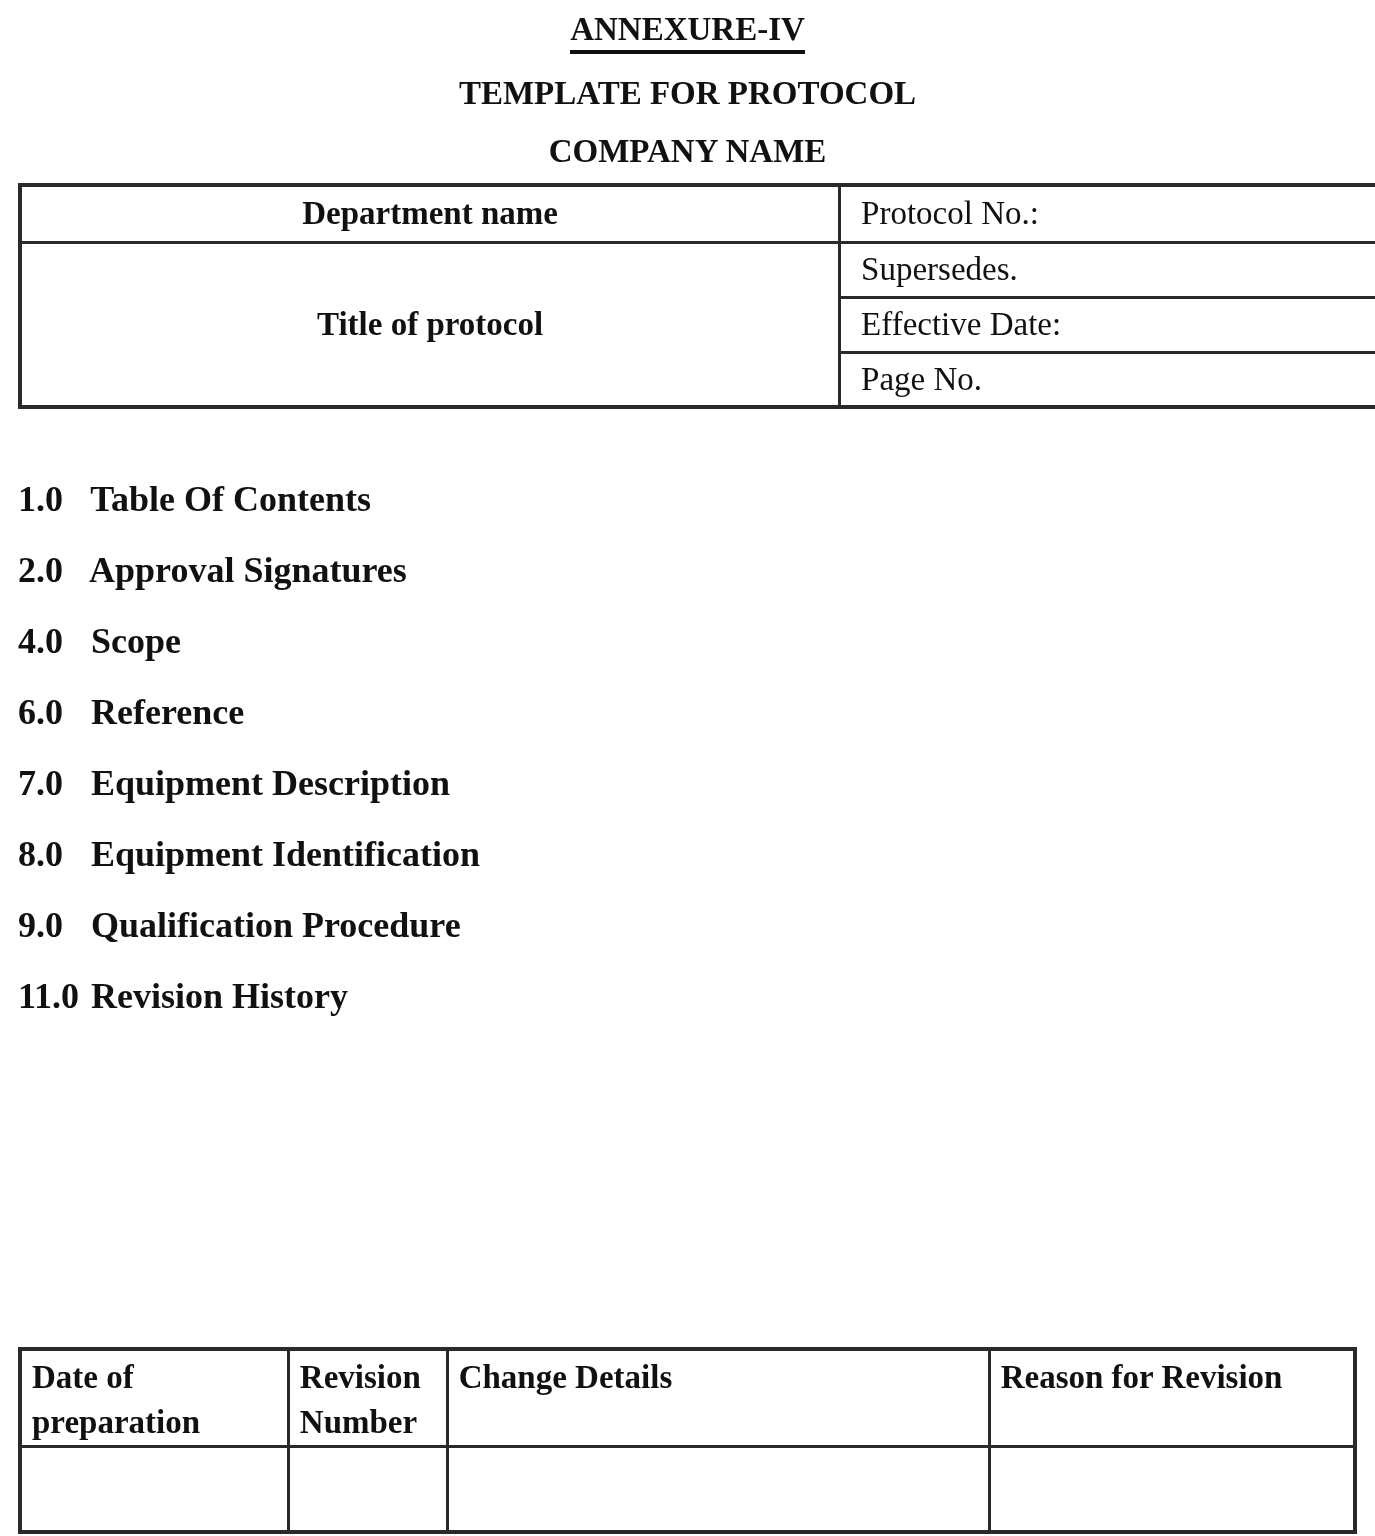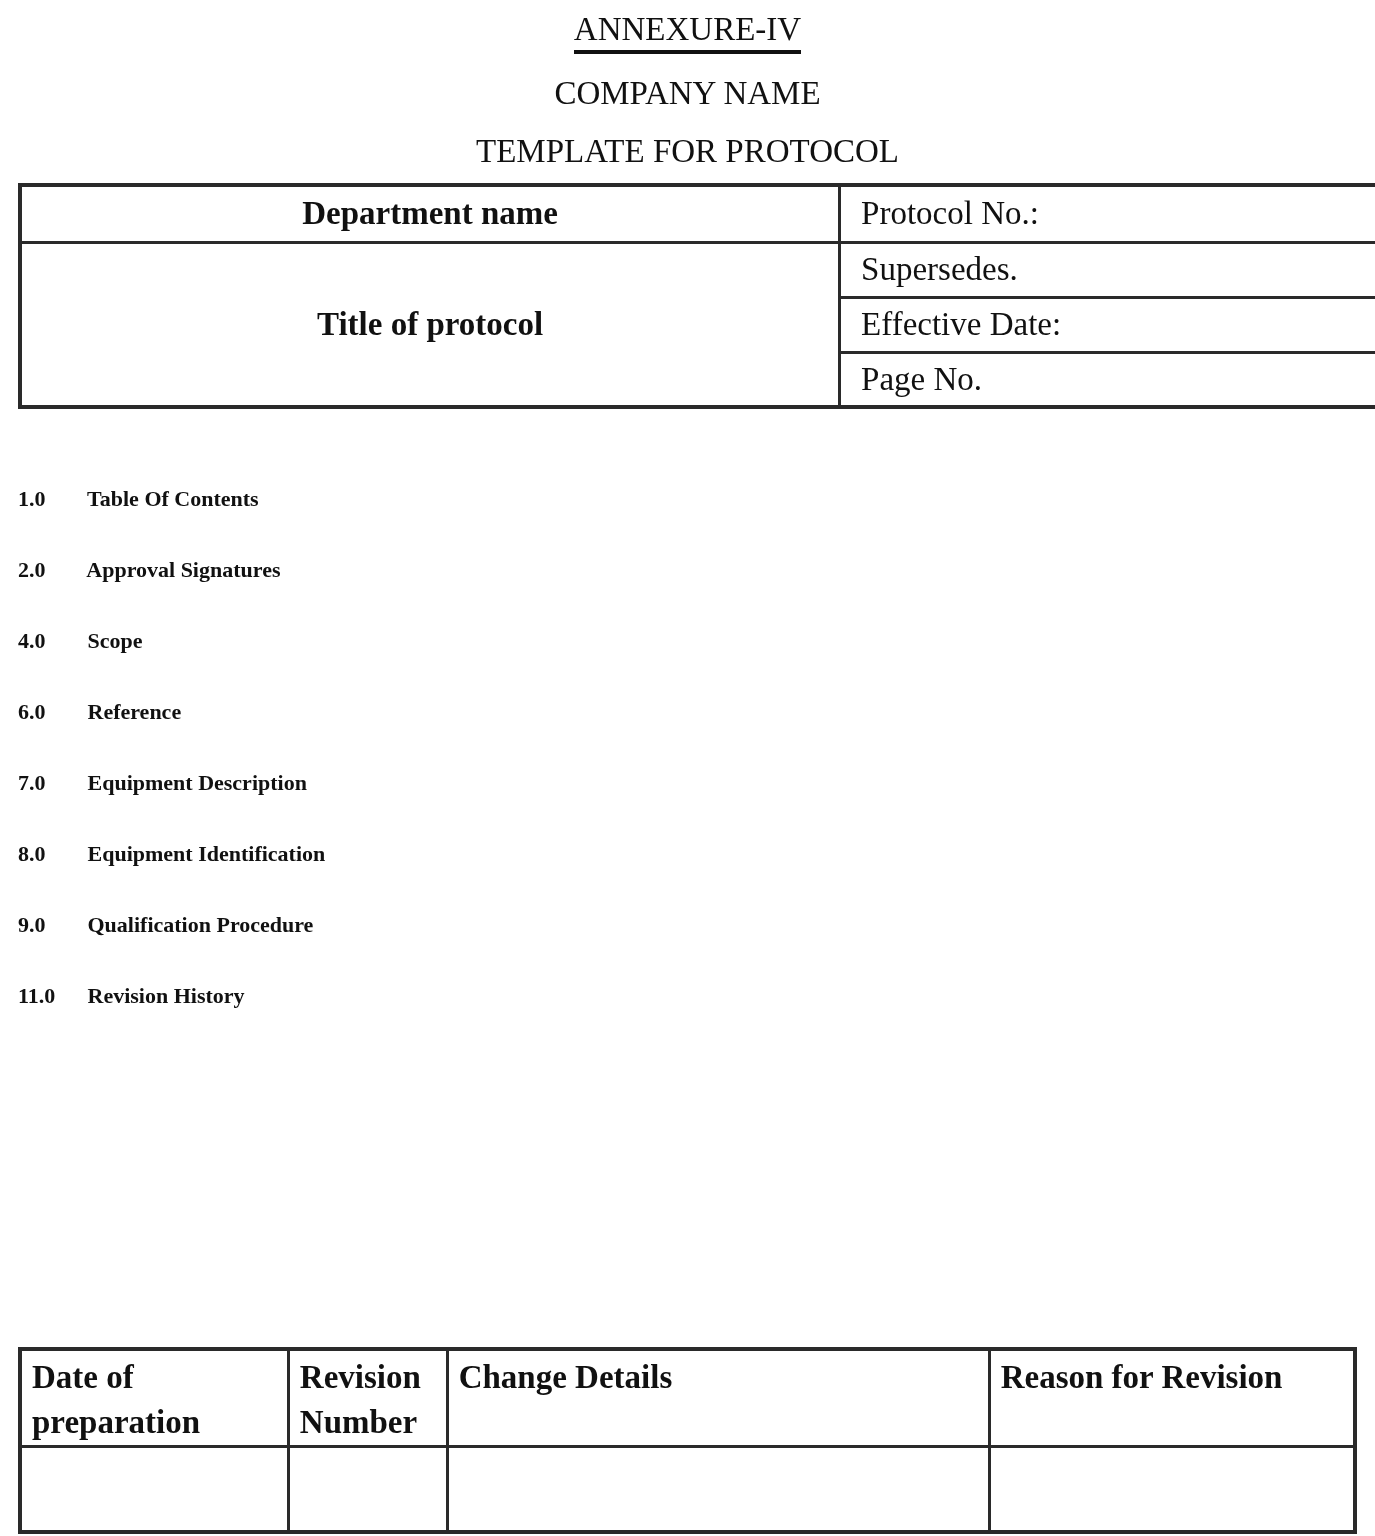--- a/index.html
+++ b/index.html
@@ -3,39 +3,39 @@
 <meta charset="utf-8">
 <style>
   html,body{margin:0;padding:0;background:#fff;}
   .page{
     position:relative;width:1375px;height:1536px;background:#ffffff;
     font-family:"Liberation Serif","DejaVu Serif",serif;color:#111;
     overflow:hidden;
   }
   
   .doc-header{position:absolute;top:10px;left:0;width:100%;text-align:center;}
-  .title-line{font-size:33px;font-weight:normal;line-height:38px;margin-bottom:20px;}
+  .title-line{font-size:33px;font-weight:bold;line-height:38px;margin-bottom:20px;}
   .underlined{display:inline-block;border-bottom:4px solid #111;padding-bottom:2px;}
   
   .protocol-table{
     position:absolute;top:183px;left:18px;width:1370px;
     border-collapse:collapse;table-layout:fixed;border:4px solid #2a2a2a;
   }
   .protocol-table td{
     border:3px solid #2a2a2a;font-size:33px;box-sizing:border-box;
     vertical-align:middle;
   }
   .protocol-table tr td{height:55px;}
   .protocol-table tr:first-child td{height:57px;}
   .cell-left{text-align:center;font-weight:bold;}
   .cell-right{text-align:left;font-weight:normal;padding-left:20px;margin-left:35px;}
   
   .toc{position:absolute;top:479px;left:18px;margin:0;padding:0;list-style:none;}
   .toc-item{
-    font-size:22px;font-weight:bold;line-height:40px;margin-bottom:31px;
+    font-size:36px;font-weight:bold;line-height:40px;margin-bottom:31px;
     white-space:nowrap;
   }
   .toc-num{display:inline-block;min-width:64px;}
   
   .revision-table{
     position:absolute;top:1347px;left:18px;width:1339px;
     border-collapse:collapse;table-layout:fixed;border:4px solid #2a2a2a;
   }
   .revision-table th,.revision-table td{
     border:3px solid #2a2a2a;box-sizing:border-box;
@@ -48,22 +48,22 @@
 </style>
 </head>
 <body>
 
 <div class="page">
 
   <div class="doc-header">
     <div class="title-line">
       <span class="underlined">ANNEXURE-IV</span>
     </div>
+    <div class="title-line">TEMPLATE FOR PROTOCOL</div>
     <div class="title-line">COMPANY NAME</div>
-    <div class="title-line">TEMPLATE FOR PROTOCOL</div>
   </div>
 
   <table class="protocol-table">
     <colgroup>
         <col style="width:60%">
         <col style="width:40%">
       </colgroup>
     <tbody>
       <tr>
         <td class="cell-left">Department name</td>

